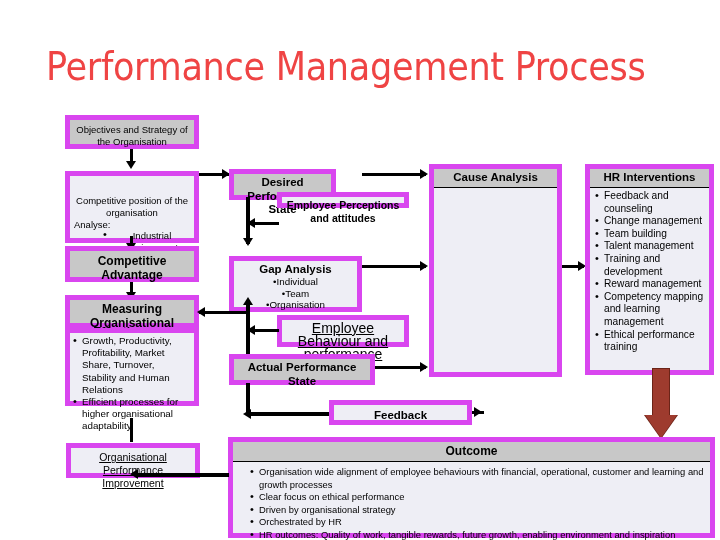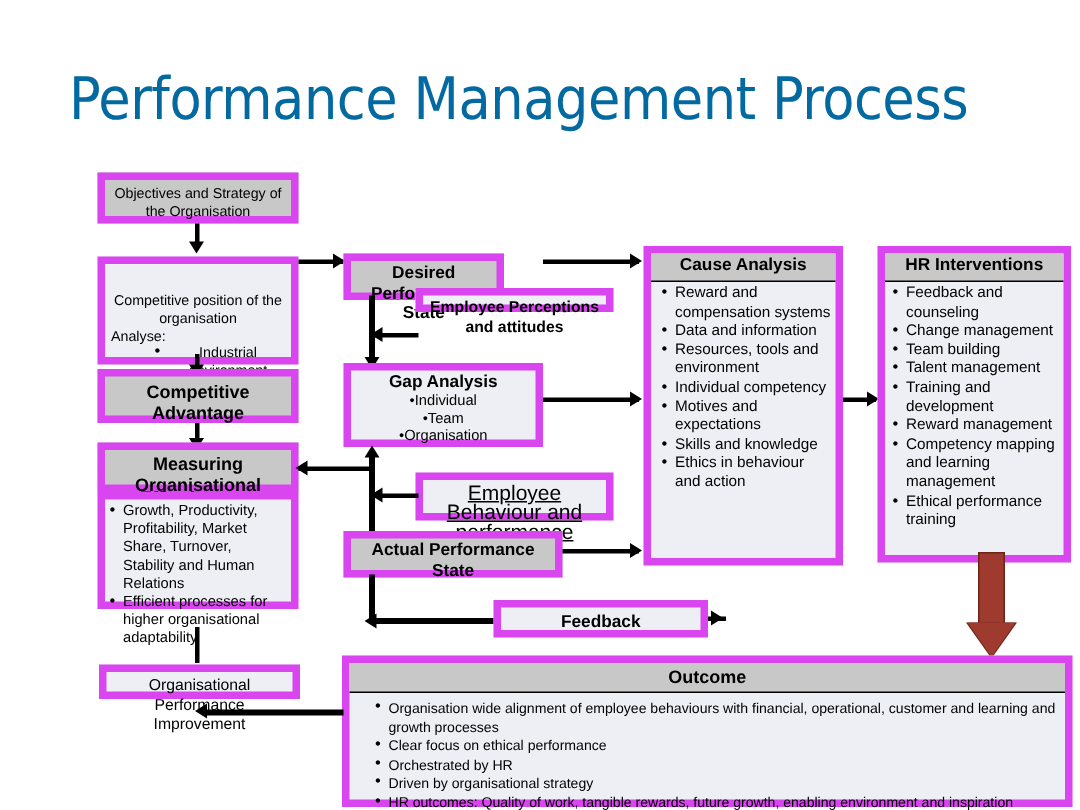--- a/index.html
+++ b/index.html
@@ -5,21 +5,21 @@
   html,body{margin:0;padding:0;}
   body{
     width:720px;height:540px;background:#ffffff;overflow:hidden;position:relative;
     font-family:"Liberation Sans","DejaVu Sans",sans-serif;
     -webkit-font-smoothing:none;
   }
   #stage{position:relative;width:720px;height:540px;}
 
   .title{
     position:absolute;left:46px;top:44px;width:640px;
-    font-size:39px;line-height:46px;color:#0369a1;font-weight:400;
+    font-size:39px;line-height:46px;color:#ef4444;font-weight:400;
     font-family:"DejaVu Sans Condensed","Liberation Sans",sans-serif;
     letter-spacing:-0.3px;white-space:nowrap;
   }
 
   .box{position:absolute;box-sizing:border-box;border:5px solid #d946ef;background:#eeeef5;}
   .box.gray{background:#c8c8c8;}
   .hdr{
     text-align:center;font-weight:bold;font-size:11.5px;line-height:13px;
     background:#c8c8c8;border-bottom:1px solid #000;padding:2px 0 3px 0;
     box-sizing:border-box;
@@ -86,42 +86,42 @@
 
   <div class="box" style="left:65px;top:328px;width:134px;height:78px;">
     <ul class="bl" style="font-size:9.8px;line-height:12.2px;padding:2px 3px 0 12px;">
       <li>Growth, Productivity, Profitability, Market Share, Turnover, Stability and Human Relations</li>
       <li>Efficient processes for higher organisational adaptability</li>
     </ul>
   </div>
 
   <div class="ln" style="left:130px;top:418px;width:3px;height:24px;"></div>
 
-  <div class="box" style="left:66px;top:443px;width:134px;height:23px;">
+  <div class="box" style="left:66px;top:443px;width:134px;height:35px;text-decoration:underline;">
     <div class="bodytxt ctr" style="font-size:10.5px;line-height:13px;padding-top:3px;">Organisational Performance Improvement</div>
   </div>
 
   <div class="ln" style="left:199px;top:173px;width:30px;height:3px;"></div>
   <div class="arrowR" style="left:222px;top:169px;"></div>
 
   <div class="box gray" style="left:229px;top:169px;width:107px;height:31px;">
     <div class="bodytxt ctr" style="font-weight:bold;font-size:11.5px;line-height:13.5px;padding-top:2px;">Desired Performance State</div>
   </div>
 
   <div class="ln" style="left:246px;top:197px;width:4px;height:47px;"></div>
   <div class="arrowD" style="left:243px;top:238px;"></div>
 
   <div class="box" style="left:277px;top:192px;width:132px;height:16px;font-weight:bold;">
     <div class="bodytxt ctr" style="font-size:10.5px;line-height:13px;padding-top:2px;">Employee Perceptions and attitudes</div>
   </div>
 
   <div class="ln" style="left:249px;top:222px;width:30px;height:3px;"></div>
   <div class="arrowL" style="left:247px;top:218px;"></div>
 
-  <div class="box" style="left:229px;top:242px;width:133px;height:56px;">
+  <div class="box" style="left:229px;top:256px;width:133px;height:56px;">
     <div class="bodytxt ctr" style="font-weight:bold;font-size:11.5px;line-height:13px;padding-top:2px;">Gap Analysis</div>
     <div class="bodytxt ctr" style="font-size:9.8px;line-height:11.6px;padding-top:0;">
       <div>•<span>Individual</span></div>
       <div>•<span>Team</span></div>
       <div>•<span>Organisation</span></div>
     </div>
   </div>
 
   <div class="ln" style="left:246px;top:300px;width:4px;height:56px;"></div>
   <div class="arrowU" style="left:243px;top:297px;"></div>
@@ -154,29 +154,20 @@
   <div class="arrowR" style="left:420px;top:261px;"></div>
 
   <div class="ln" style="left:375px;top:366px;width:51px;height:3px;"></div>
   <div class="arrowR" style="left:420px;top:362px;"></div>
 
   <div class="ln" style="left:472px;top:411px;width:12px;height:3px;"></div>
   <div class="arrowR" style="left:474px;top:407px;"></div>
 
   <div class="box" style="left:429px;top:164px;width:133px;height:213px;">
     <div class="hdr">Cause Analysis</div>
-    <ul class="bl" style="font-size:10.2px;line-height:12.6px;padding:2px 3px 0 16px;">
-      <li>Reward and compensation systems</li>
-      <li>Data and information</li>
-      <li>Resources, tools and environment</li>
-      <li>Individual competency</li>
-      <li>Motives and expectations</li>
-      <li>Skills and knowledge</li>
-      <li>Ethics in behaviour and action</li>
-    </ul>
   </div>
 
   <div class="ln" style="left:562px;top:265px;width:22px;height:3px;"></div>
   <div class="arrowR" style="left:578px;top:261px;"></div>
 
   <div class="box" style="left:585px;top:164px;width:129px;height:211px;">
     <div class="hdr">HR Interventions</div>
     <ul class="bl" style="font-size:10.2px;line-height:12.6px;padding:2px 3px 0 14px;">
       <li>Feedback and counseling</li>
       <li>Change management</li>
@@ -193,22 +184,22 @@
     <div class="shaft"></div>
     <div class="head2"></div>
     <div class="head" style="left:1px;top:47px;border-left-width:16px;border-right-width:16px;border-top-width:23px;"></div>
   </div>
 
   <div class="box" style="left:228px;top:437px;width:487px;height:101px;">
     <div class="hdr" style="font-size:12px;line-height:14px;">Outcome</div>
     <ul class="bl" style="font-size:9.4px;line-height:12.6px;padding:4px 6px 0 26px;">
       <li>Organisation wide alignment of employee behaviours with financial, operational, customer and learning and growth processes</li>
       <li>Clear focus on ethical performance</li>
+      <li>Driven by organisational strategy</li>
       <li>Orchestrated by HR</li>
-      <li>Driven by organisational strategy</li>
       <li>HR outcomes: Quality of work, tangible rewards, future growth, enabling environment and inspiration</li>
     </ul>
   </div>
 
   <div class="ln" style="left:135px;top:473px;width:94px;height:4px;"></div>
   <div class="arrowL" style="left:130px;top:469px;"></div>
 
   <div style="position:absolute;left:65px;top:326px;width:134px;text-align:center;font-weight:bold;font-size:12px;line-height:13px;color:#000;clip-path:inset(0 0 11px 0);">Effectiveness</div>
 
 </div>

